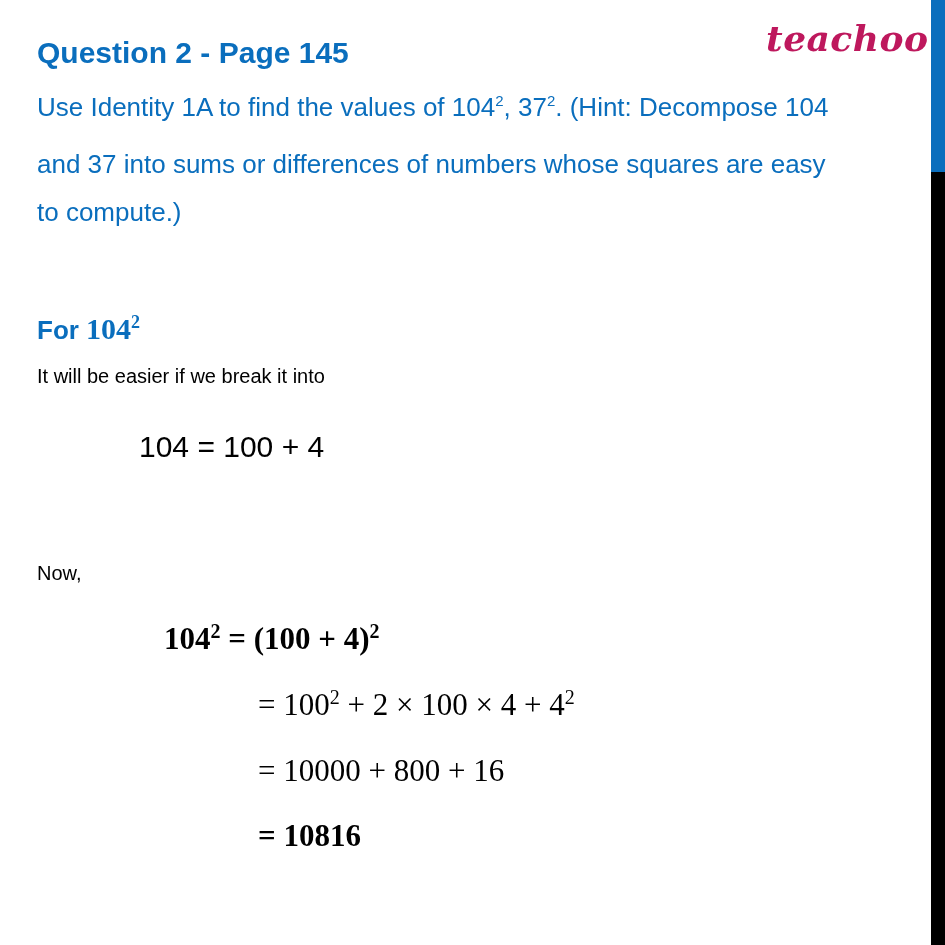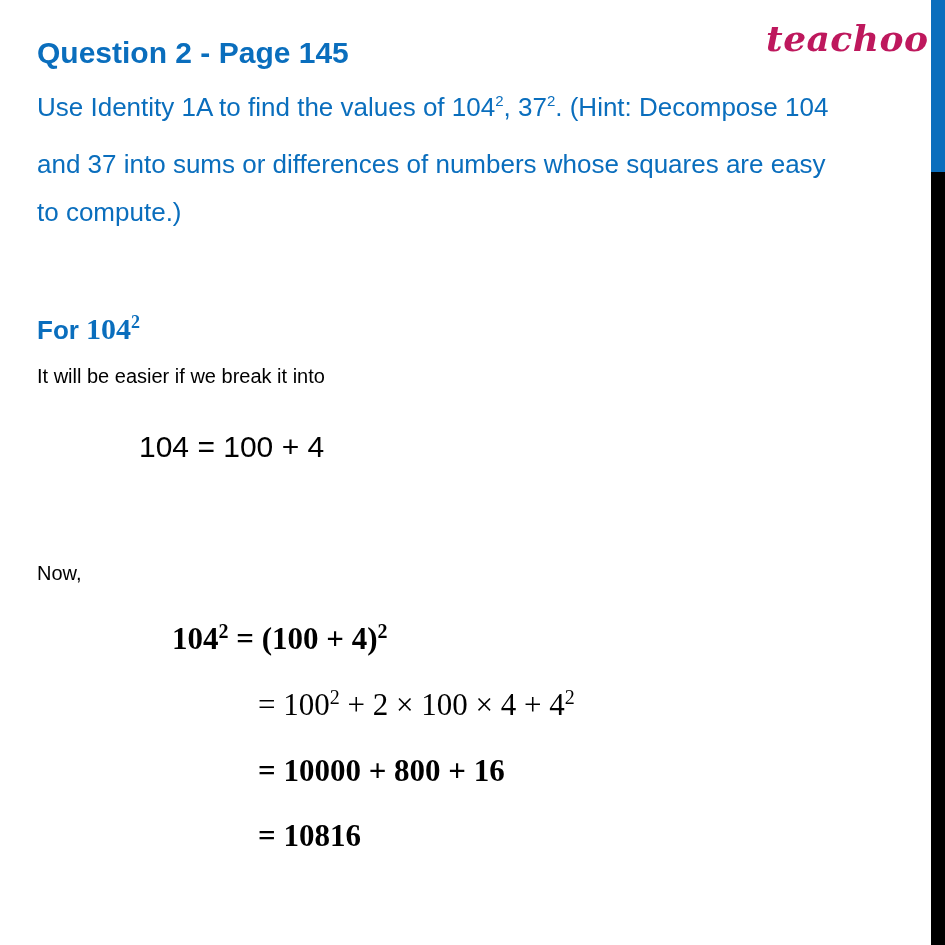--- a/index.html
+++ b/index.html
@@ -42,20 +42,20 @@
 <div class="abs blue q-line" style="top:197px;">to compute.)</div>
 
 <div class="abs blue for-h">
   <span>For </span><span class="math"><span>104</span><sup>2</sup></span>
 </div>
 
 <div class="abs body-t" style="top:365px;">It will be easier if we break it into</div>
 <div class="abs indent" style="top:430px;">104 = 100 + 4</div>
 <div class="abs body-t" style="top:562px;">Now,</div>
 
-<div class="abs eq bold" style="left:172px; top:621px;">
+<div class="abs eq bold" style="left:164px; top:621px;">
   <span>104</span><sup>2</sup><span style="font-weight:normal;"> </span><span>= (100 + 4)</span><sup>2</sup>
 </div>
 <div class="abs eq" style="left:258px; top:687px;">
   <span>= 100</span><sup>2</sup><span> + 2 × 100 × 4 + 4</span><sup>2</sup>
 </div>
-<div class="abs eq" style="left:258px; top:753px;font-weight:bold;">= 10000 + 800 + 16</div>
+<div class="abs eq" style="left:258px; top:753px;">= 10000 + 800 + 16</div>
 <div class="abs eq bold" style="left:258px; top:818px;">= 10816</div>
 
 </body></html>

